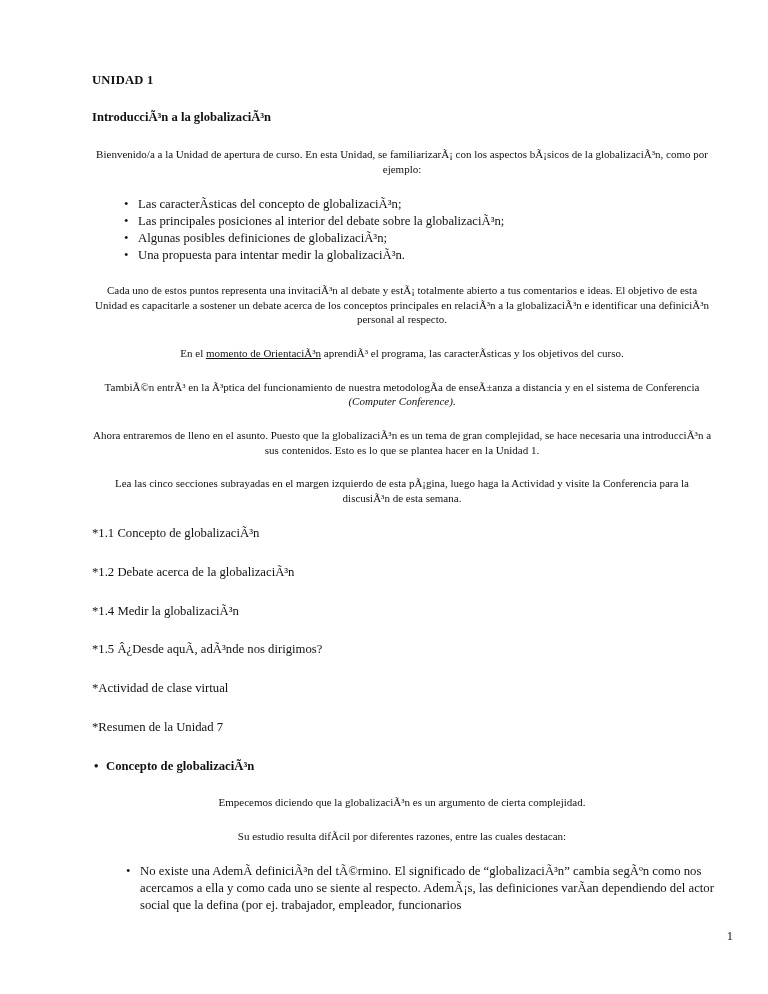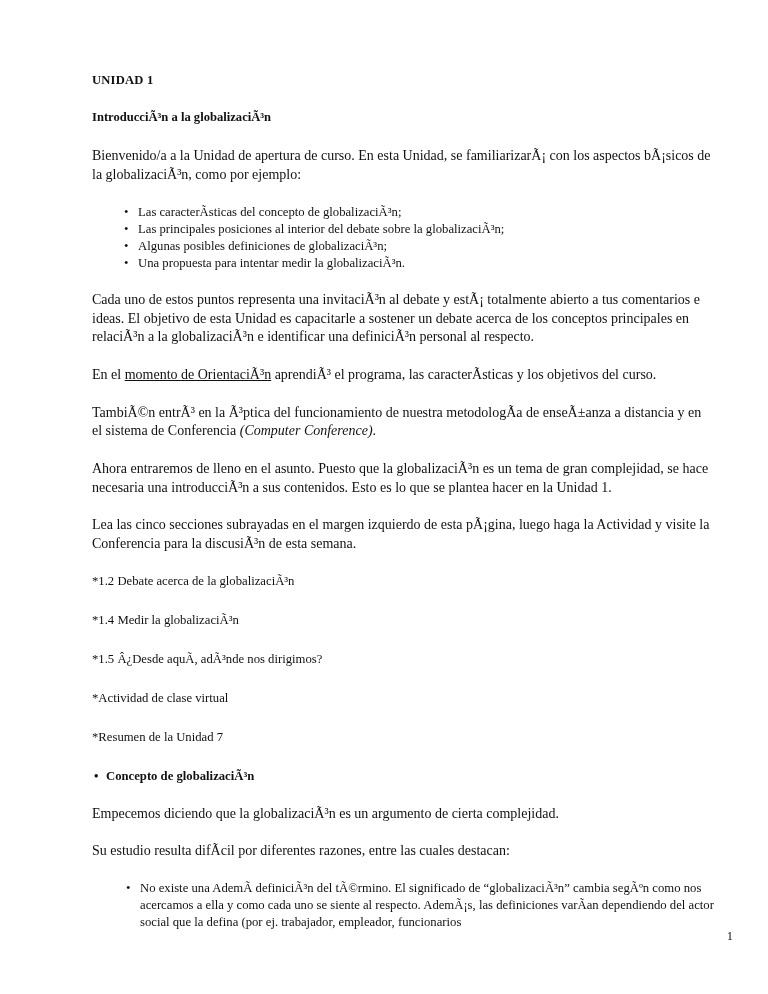--- a/index.html
+++ b/index.html
@@ -32,24 +32,24 @@
     margin: 0 0 20px 0;
     letter-spacing: 0.2px;
   }
   .h-sub {
     font-size: 12.6px;
     font-weight: bold;
     line-height: 1.32;
     margin: 4px 0 22px 0;
   }
   p.para {
-    font-size: 14px;
+    font-size: 11px;
     line-height: 1.335;
     margin: 0 8px 19px 0;
-    text-align: left;
+    text-align: center;
   }
   ul.bullets {
     list-style: none;
     margin: 0 0 19px 0;
     padding: 0;
   }
   ul.bullets li {
     font-size: 12.7px;
     line-height: 1.345;
     position: relative;
@@ -133,20 +133,21 @@
 
     <p class="para"><span>En el </span><u class="inline">momento de OrientaciÃ³n</u><span> aprendiÃ³ el programa, las caracterÃ­sticas y los objetivos del curso.</span></p>
 
     <p class="para"><span>TambiÃ©n entrÃ³ en la Ã³ptica del funcionamiento de nuestra metodologÃ­a de enseÃ±anza a distancia y en el sistema de </span><b class="inline">Conferencia</b><span> </span><i class="inline">(Computer Conference)</i><span>.</span></p>
 
     <p class="para">Ahora entraremos de lleno en el asunto. Puesto que la globalizaciÃ³n es un tema de gran complejidad, se hace necesaria una introducciÃ³n a sus contenidos. Esto es lo que se plantea hacer en la Unidad 1.</p>
 
     <p class="para"><span>Lea las cinco secciones subrayadas en el margen izquierdo de esta pÃ¡gina, luego haga la Actividad y visite la </span><b class="inline">Conferencia</b><span> para la discusiÃ³n de esta semana.</span></p>
 
     <div class="section-list">
+      <div class="sec-item">*1.1 Concepto de globalizaciÃ³n</div>
       <div class="sec-item">*1.2 Debate acerca de la globalizaciÃ³n</div>
       <div class="sec-item">*1.4 Medir la globalizaciÃ³n</div>
       <div class="sec-item">*1.5 Â¿Desde aquÃ­, adÃ³nde nos dirigimos?</div>
       <div class="sec-item">*Actividad de clase virtual</div>
       <div class="sec-item">*Resumen de la Unidad 7</div>
     </div>
 
     <div class="heading-bullet"><span class="bullet">•</span><span>Concepto de globalizaciÃ³n</span></div>
 
     <p class="para">Empecemos diciendo que la globalizaciÃ³n es un argumento de cierta complejidad.</p>

